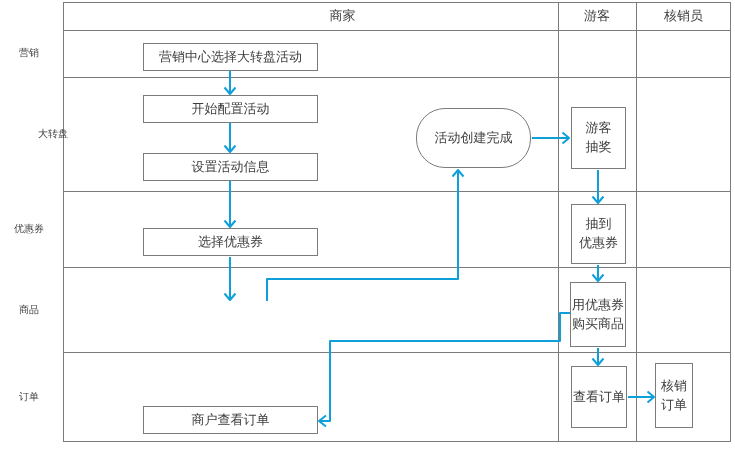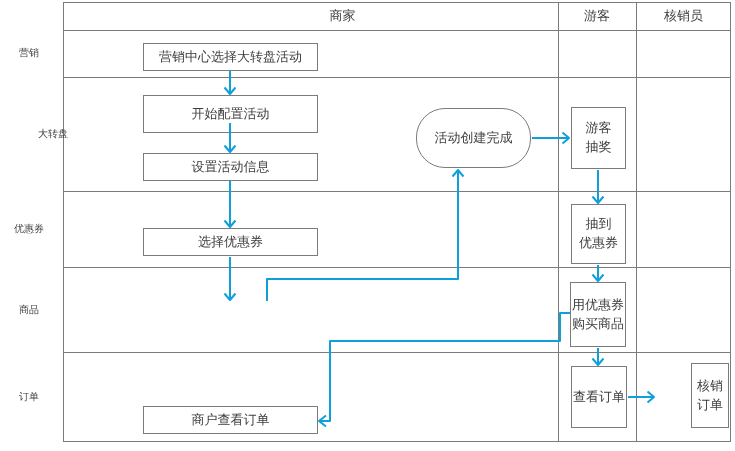--- a/index.html
+++ b/index.html
@@ -83,33 +83,33 @@
   <div class="col-header" style="left:558px;width:78px;">游客</div>
   <div class="col-header" style="left:636px;width:95px;">核销员</div>
 
   <div class="row-label" style="top:53px;">营销</div>
   <div class="row-label" style="top:134px;margin-left:24px;">大转盘</div>
   <div class="row-label" style="top:229px;">优惠券</div>
   <div class="row-label" style="top:310px;">商品</div>
   <div class="row-label" style="top:397px;">订单</div>
 
   <div class="node" style="left:143px;top:43px;width:175px;height:28px;">营销中心选择大转盘活动</div>
-  <div class="node" style="left:143px;top:95px;width:175px;height:38px;">开始配置活动</div>
+  <div class="node" style="left:143px;top:95px;width:175px;height:28px;">开始配置活动</div>
   <div class="node" style="left:143px;top:153px;width:175px;height:28px;">设置活动信息</div>
   <div class="node" style="left:143px;top:228px;width:175px;height:28px;">选择优惠券</div>
   <div class="node" style="left:143px;top:406px;width:175px;height:28px;">商户查看订单</div>
   <div class="node" style="left:416px;top:108px;width:115px;height:60px;border-radius:29px;">活动创建完成</div>
   <div class="node" style="left:571px;top:107px;width:55px;height:62px;">游客
 抽奖</div>
   <div class="node" style="left:571px;top:204px;width:55px;height:60px;">抽到
 优惠券</div>
   <div class="node" style="left:570px;top:282px;width:56px;height:65px;">用优惠券
 购买商品</div>
   <div class="node" style="left:571px;top:366px;width:56px;height:62px;">查看订单</div>
-  <div class="node" style="left:655px;top:363px;width:38px;height:65px;margin-left:36px;">核销订单</div>
+  <div class="node" style="left:655px;top:363px;width:38px;height:65px;">核销订单</div>
 
   <svg class="layer edges">
     <path class="edge" d="M230 71 V93.5 M224.5 87.5 L230 94 L235.5 87.5"></path>
     <path class="edge" d="M230 123 V151.5 M224.5 145.5 L230 152 L235.5 145.5"></path>
     <path class="edge" d="M230 181 V226.5 M224.5 220.5 L230 227 L235.5 220.5"></path>
     <path class="edge" d="M230 257 V299.5 M224.5 293.5 L230 300 L235.5 293.5"></path>
     <path class="edge" d="M267 301 V279 H458 V170.5 M452.5 176.5 L458 170 L463.5 176.5"></path>
     <path class="edge" d="M532 138 H568.5 M562.5 132.5 L569 138 L562.5 143.5"></path>
     <path class="edge" d="M598 170 V202.5 M592.5 196.5 L598 203 L603.5 196.5"></path>
     <path class="edge" d="M598 265 V280.5 M592.5 274.5 L598 281 L603.5 274.5"></path>

